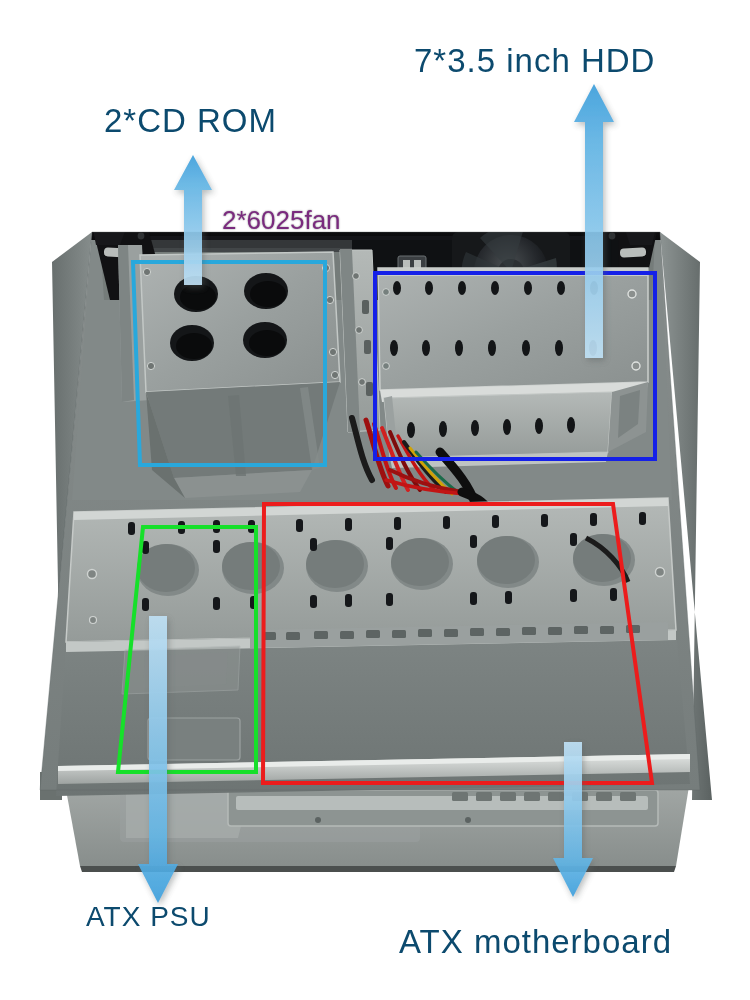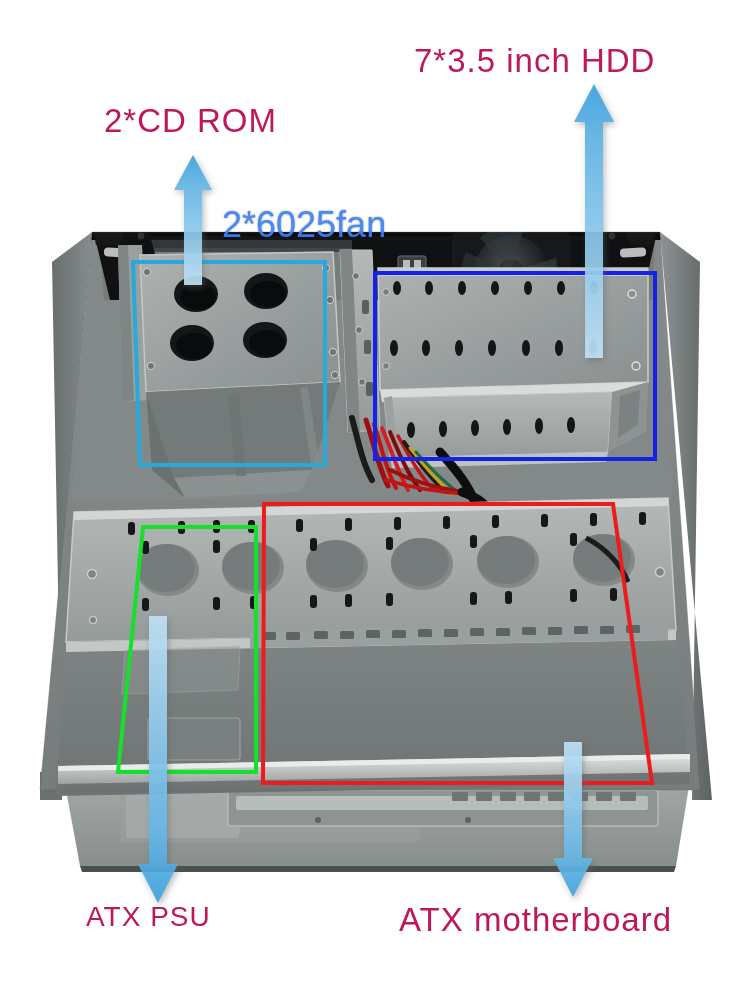--- a/index.html
+++ b/index.html
@@ -7,33 +7,33 @@
   body{
     width:750px;height:1000px;
     font-family:"Liberation Sans","DejaVu Sans",sans-serif;
     overflow:hidden;
   }
   #stage{position:relative;width:750px;height:1000px;background:#ffffff;overflow:hidden;}
 
   
   .callout{
     position:absolute;
-    color:#be185d;
+    color:#0c4a6e;
     font-family:"Liberation Sans","DejaVu Sans",sans-serif;
     font-weight:400;
     letter-spacing:1px;
     white-space:nowrap;
     line-height:1;
   }
   #lbl-cdrom{left:104px;top:104px;font-size:33px;}
   #lbl-hdd{left:414px;top:44px;font-size:33px;}
   #lbl-psu{left:86px;top:903px;font-size:28px;}
-  #lbl-mobo{left:399px;top:903px;font-size:33px;}
+  #lbl-mobo{left:399px;top:925px;font-size:33px;}
   #lbl-fan{
-    left:222px;top:207px;font-size:36px;color:#3b82f6;
+    left:222px;top:207px;font-size:26px;color:#701a75;
     letter-spacing:0px;opacity:.93;
     text-shadow:0 0 2px rgba(0,0,0,.5);
     z-index:40;
   }
 
   
   #arrows{position:absolute;left:0;top:0;width:750px;height:1000px;z-index:35;pointer-events:none;}
 
   
   #photo{position:absolute;left:0;top:0;width:750px;height:1000px;z-index:10;}

